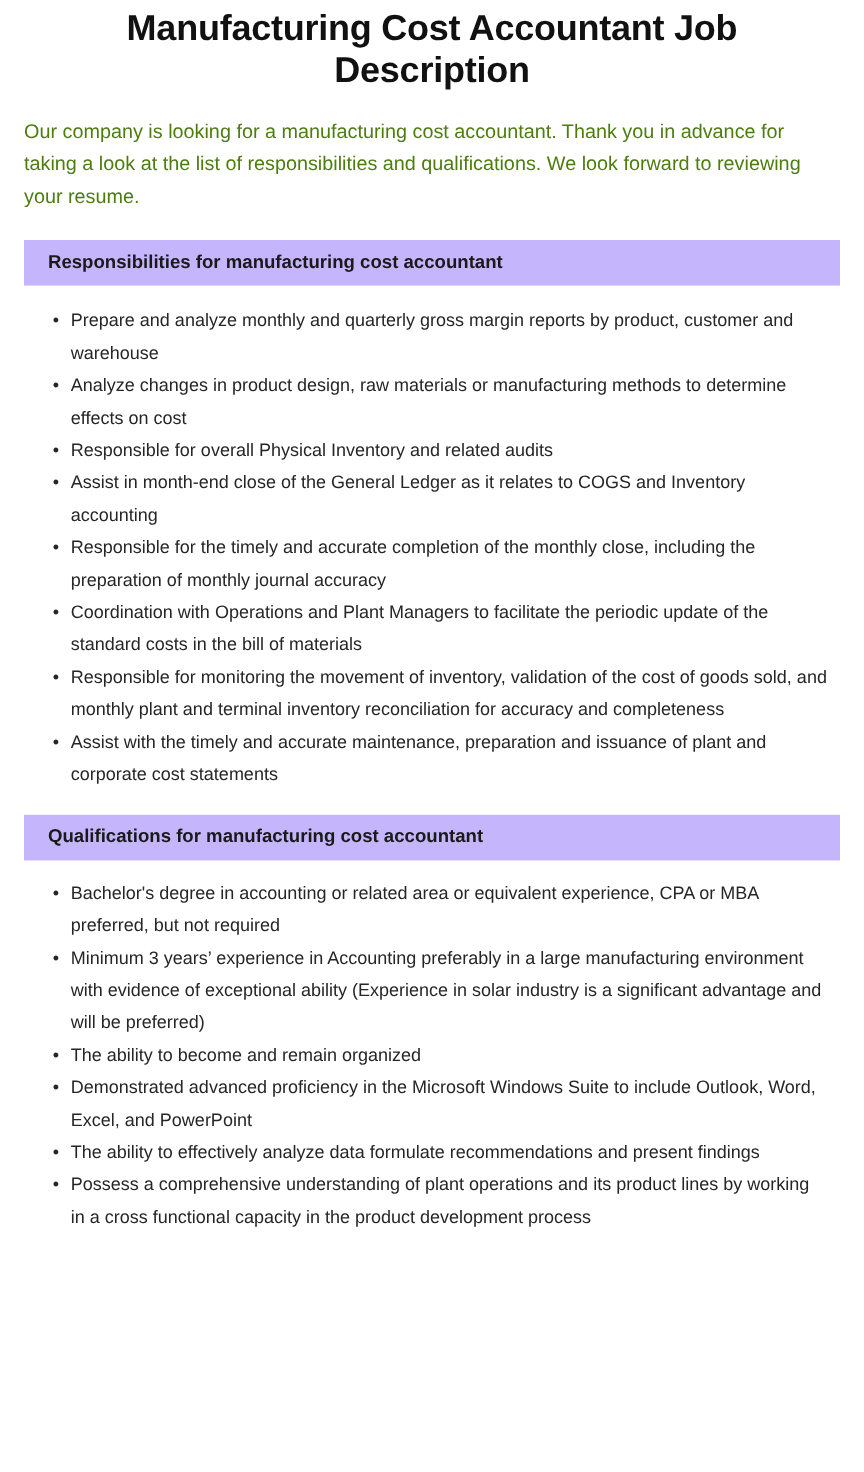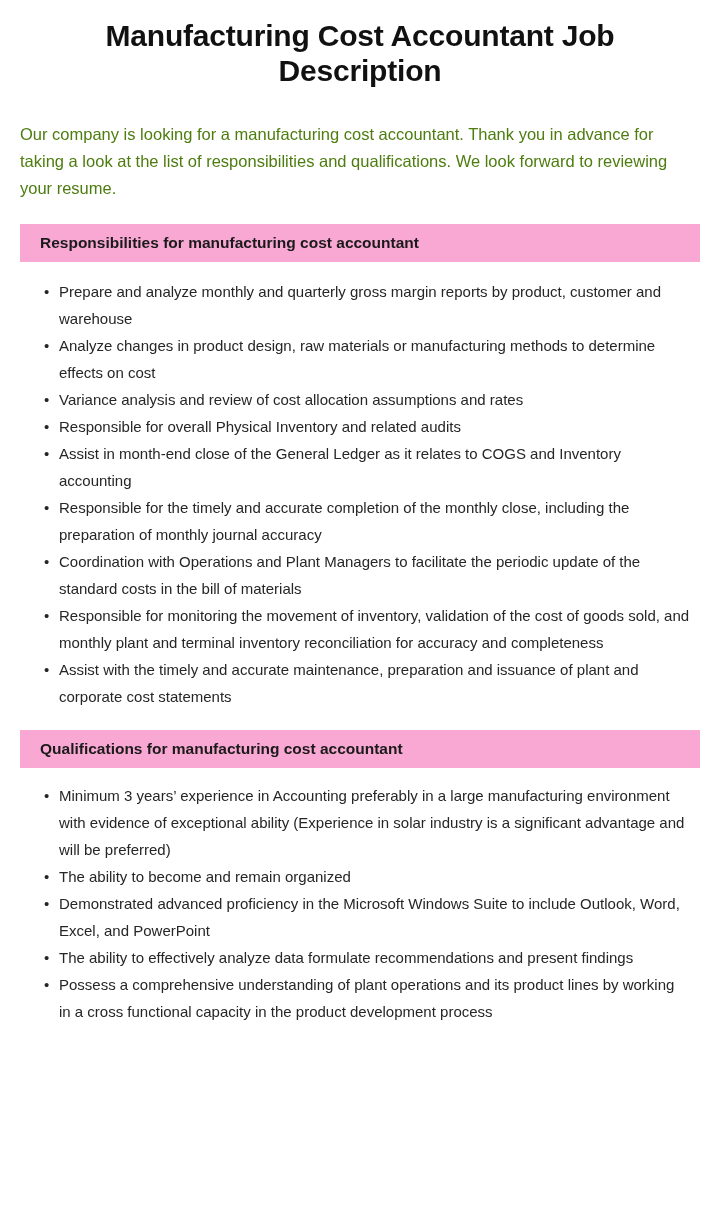--- a/index.html
+++ b/index.html
@@ -22,39 +22,39 @@
     padding: 0;
     position: relative;
   }
 
   .page-title {
     font-size: 30px;
     font-weight: bold;
     line-height: 1.18;
     text-align: center;
     color: #111111;
-    margin: 12px;
+    margin: 0;
     padding: 6px 44px 0 44px;
     letter-spacing: -0.2px;
   }
 
   .intro {
     font-size: 16.5px;
     line-height: 27px;
     color: #4d7c0f;
     margin: 0;
     padding: 20px 30px 0 20px;
   }
 
   .section {
     margin-top: 22px;
   }
 
   .section-header {
-    background: #f9a8d4;
+    background: #c4b5fd;
     margin: 0 20px 0 20px;
     padding: 9px 0 9px 20px;
     box-sizing: border-box;
     height: 38px;
     display: flex;
     align-items: center;
   }
 
   .section-header-text {
     font-size: 15.5px;
@@ -109,35 +109,35 @@
 
   <p class="intro">Our company is looking for a manufacturing cost accountant. Thank you in advance for taking a look at the list of responsibilities and qualifications. We look forward to reviewing your resume.</p>
 
   <section class="section section-responsibilities">
     <div class="section-header">
       <span class="section-header-text">Responsibilities for manufacturing cost accountant</span>
     </div>
     <ul class="bullet-list">
         <li class="bullet-item">Prepare and analyze monthly and quarterly gross margin reports by product, customer and warehouse</li>
         <li class="bullet-item">Analyze changes in product design, raw materials or manufacturing methods to determine effects on cost</li>
-        <li class="bullet-item">Variance analysis and review of cost allocation assumptions and rates</li>
         <li class="bullet-item">Responsible for overall Physical Inventory and related audits</li>
         <li class="bullet-item">Assist in month-end close of the General Ledger as it relates to COGS and Inventory accounting</li>
         <li class="bullet-item">Responsible for the timely and accurate completion of the monthly close, including the preparation of monthly journal accuracy</li>
         <li class="bullet-item">Coordination with Operations and Plant Managers to facilitate the periodic update of the standard costs in the bill of materials</li>
         <li class="bullet-item">Responsible for monitoring the movement of inventory, validation of the cost of goods sold, and monthly plant and terminal inventory reconciliation for accuracy and completeness</li>
         <li class="bullet-item">Assist with the timely and accurate maintenance, preparation and issuance of plant and corporate cost statements</li>
       </ul>
   </section>
 
   <section class="section section-qualifications">
     <div class="section-header">
       <span class="section-header-text">Qualifications for manufacturing cost accountant</span>
     </div>
     <ul class="bullet-list">
+        <li class="bullet-item">Bachelor's degree in accounting or related area or equivalent experience, CPA or MBA preferred, but not required</li>
         <li class="bullet-item">Minimum 3 years’ experience in Accounting preferably in a large manufacturing environment with evidence of exceptional ability (Experience in solar industry is a significant advantage and will be preferred)</li>
         <li class="bullet-item">The ability to become and remain organized</li>
         <li class="bullet-item">Demonstrated advanced proficiency in the Microsoft Windows Suite to include Outlook, Word, Excel, and PowerPoint</li>
         <li class="bullet-item">The ability to effectively analyze data formulate recommendations and present findings</li>
         <li class="bullet-item">Possess a comprehensive understanding of plant operations and its product lines by working in a cross functional capacity in the product development process</li>
       </ul>
   </section>
 
 </div>
 

